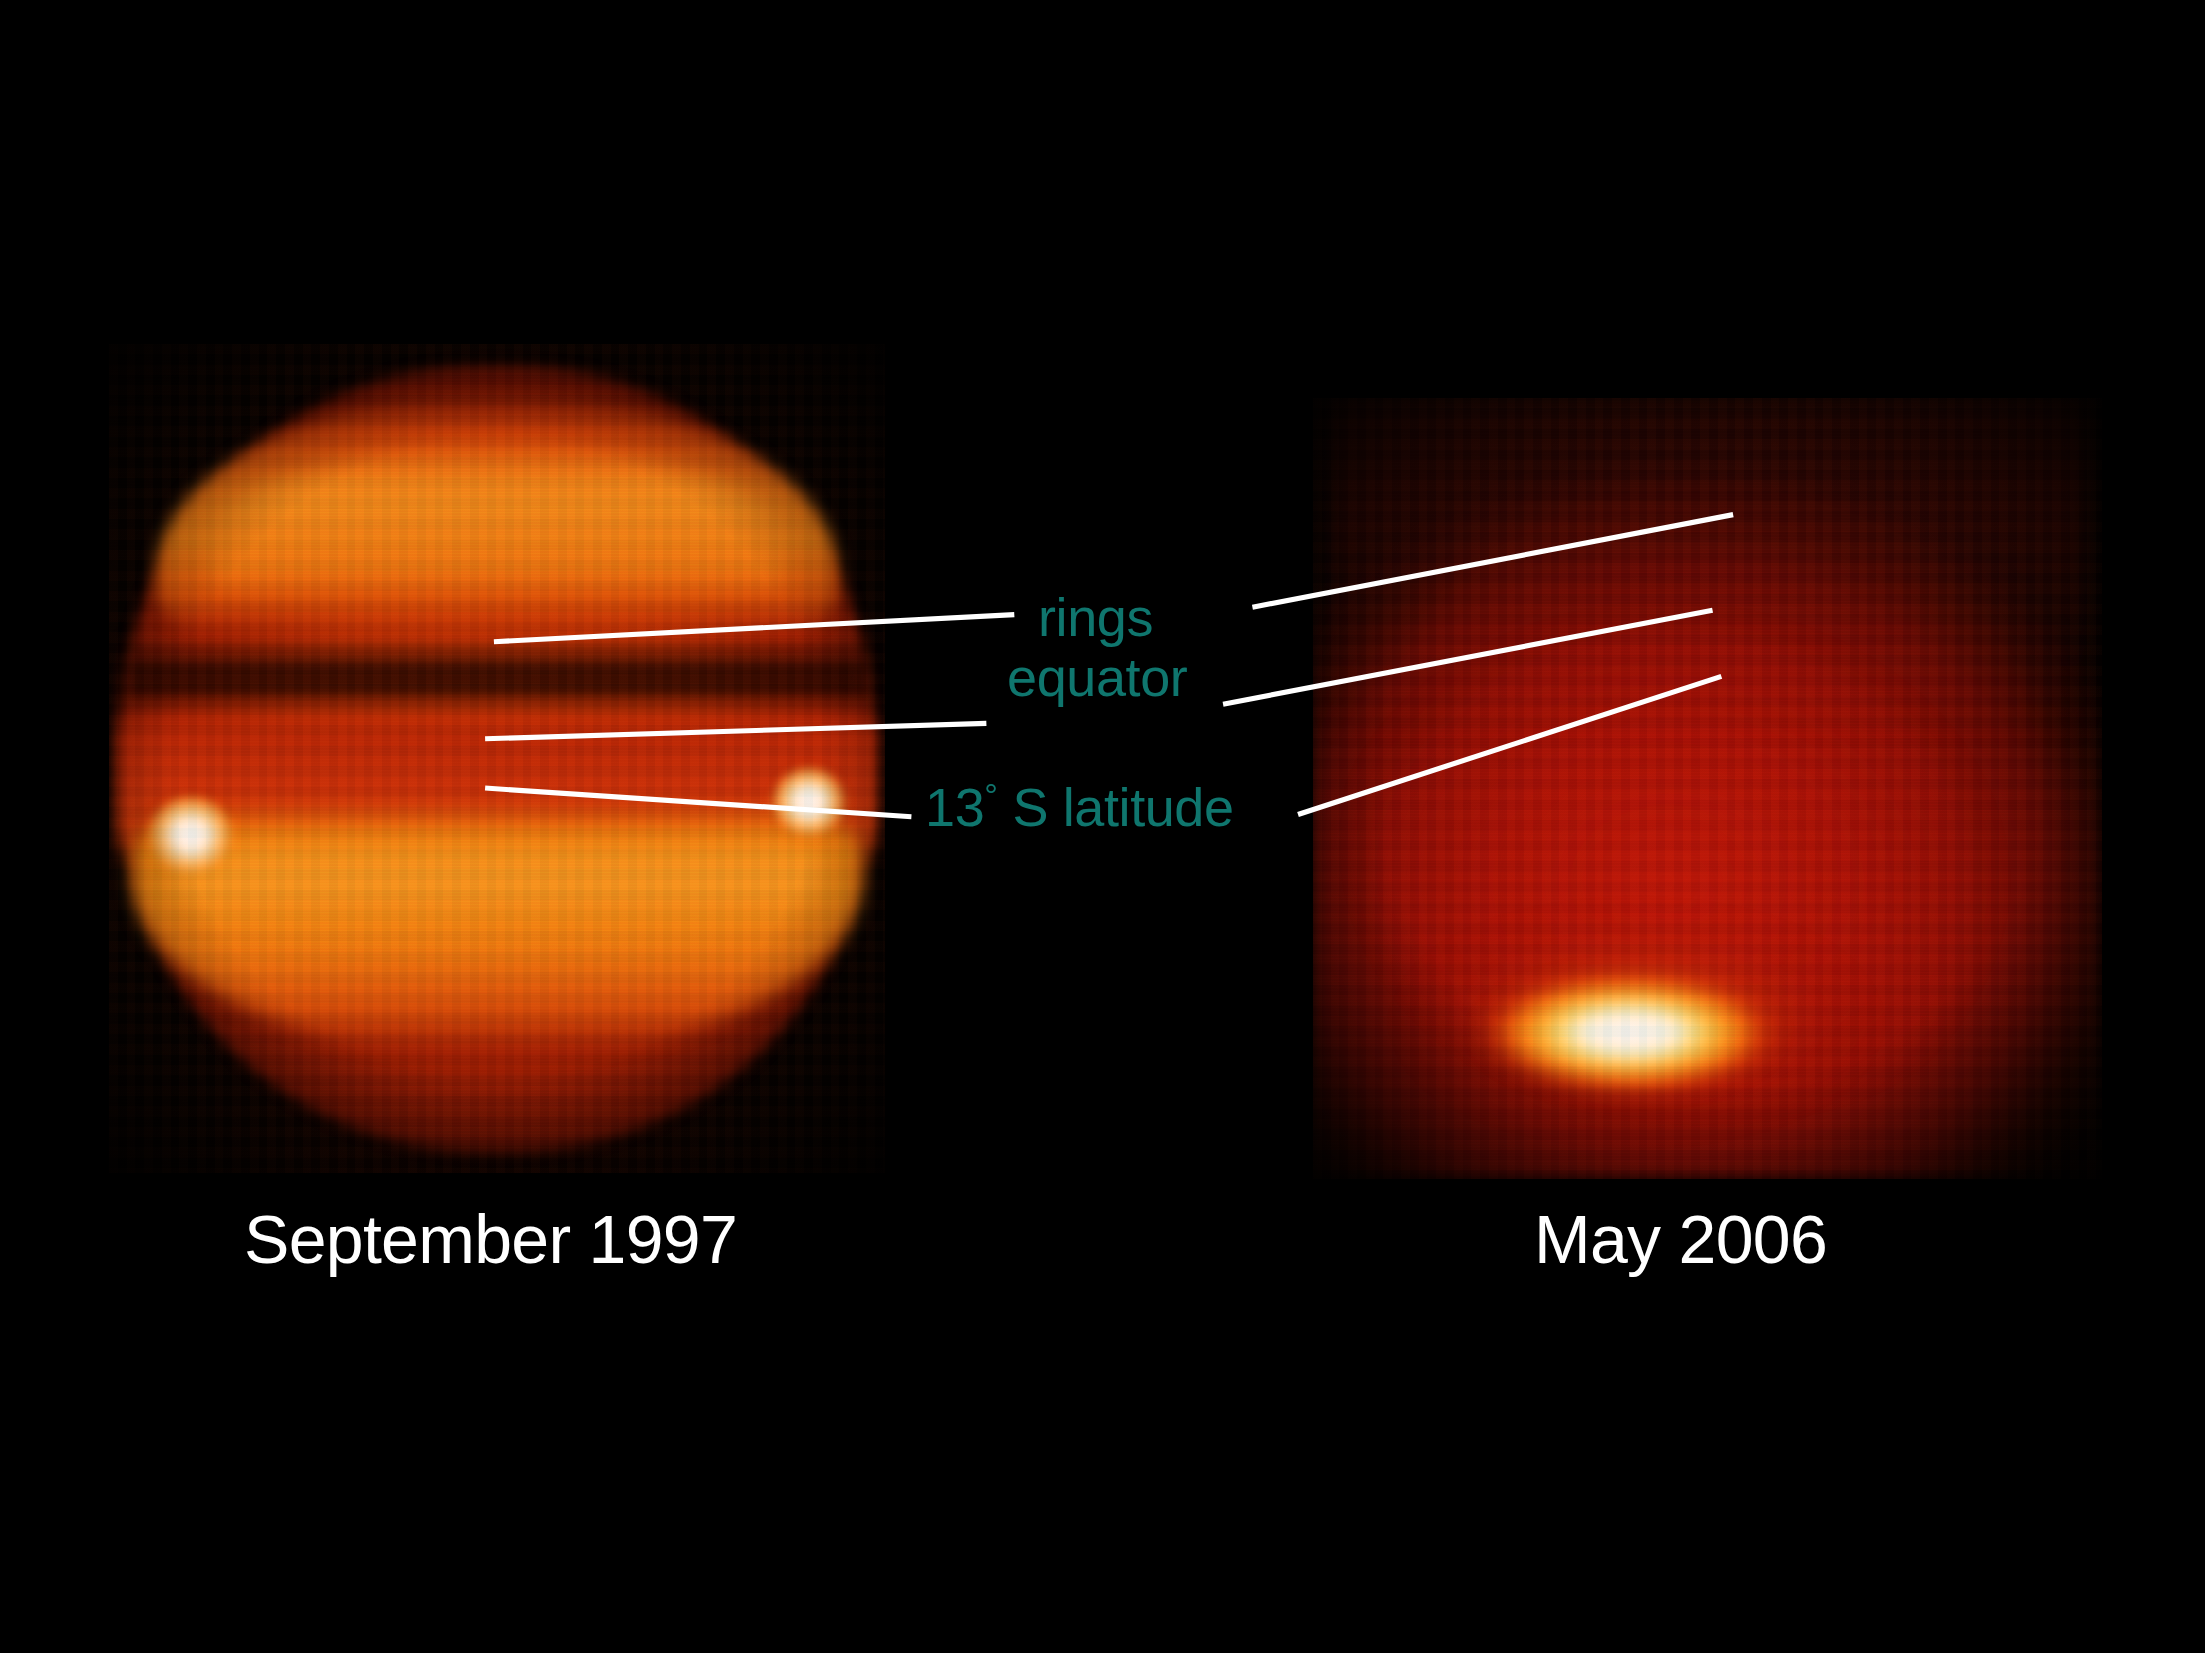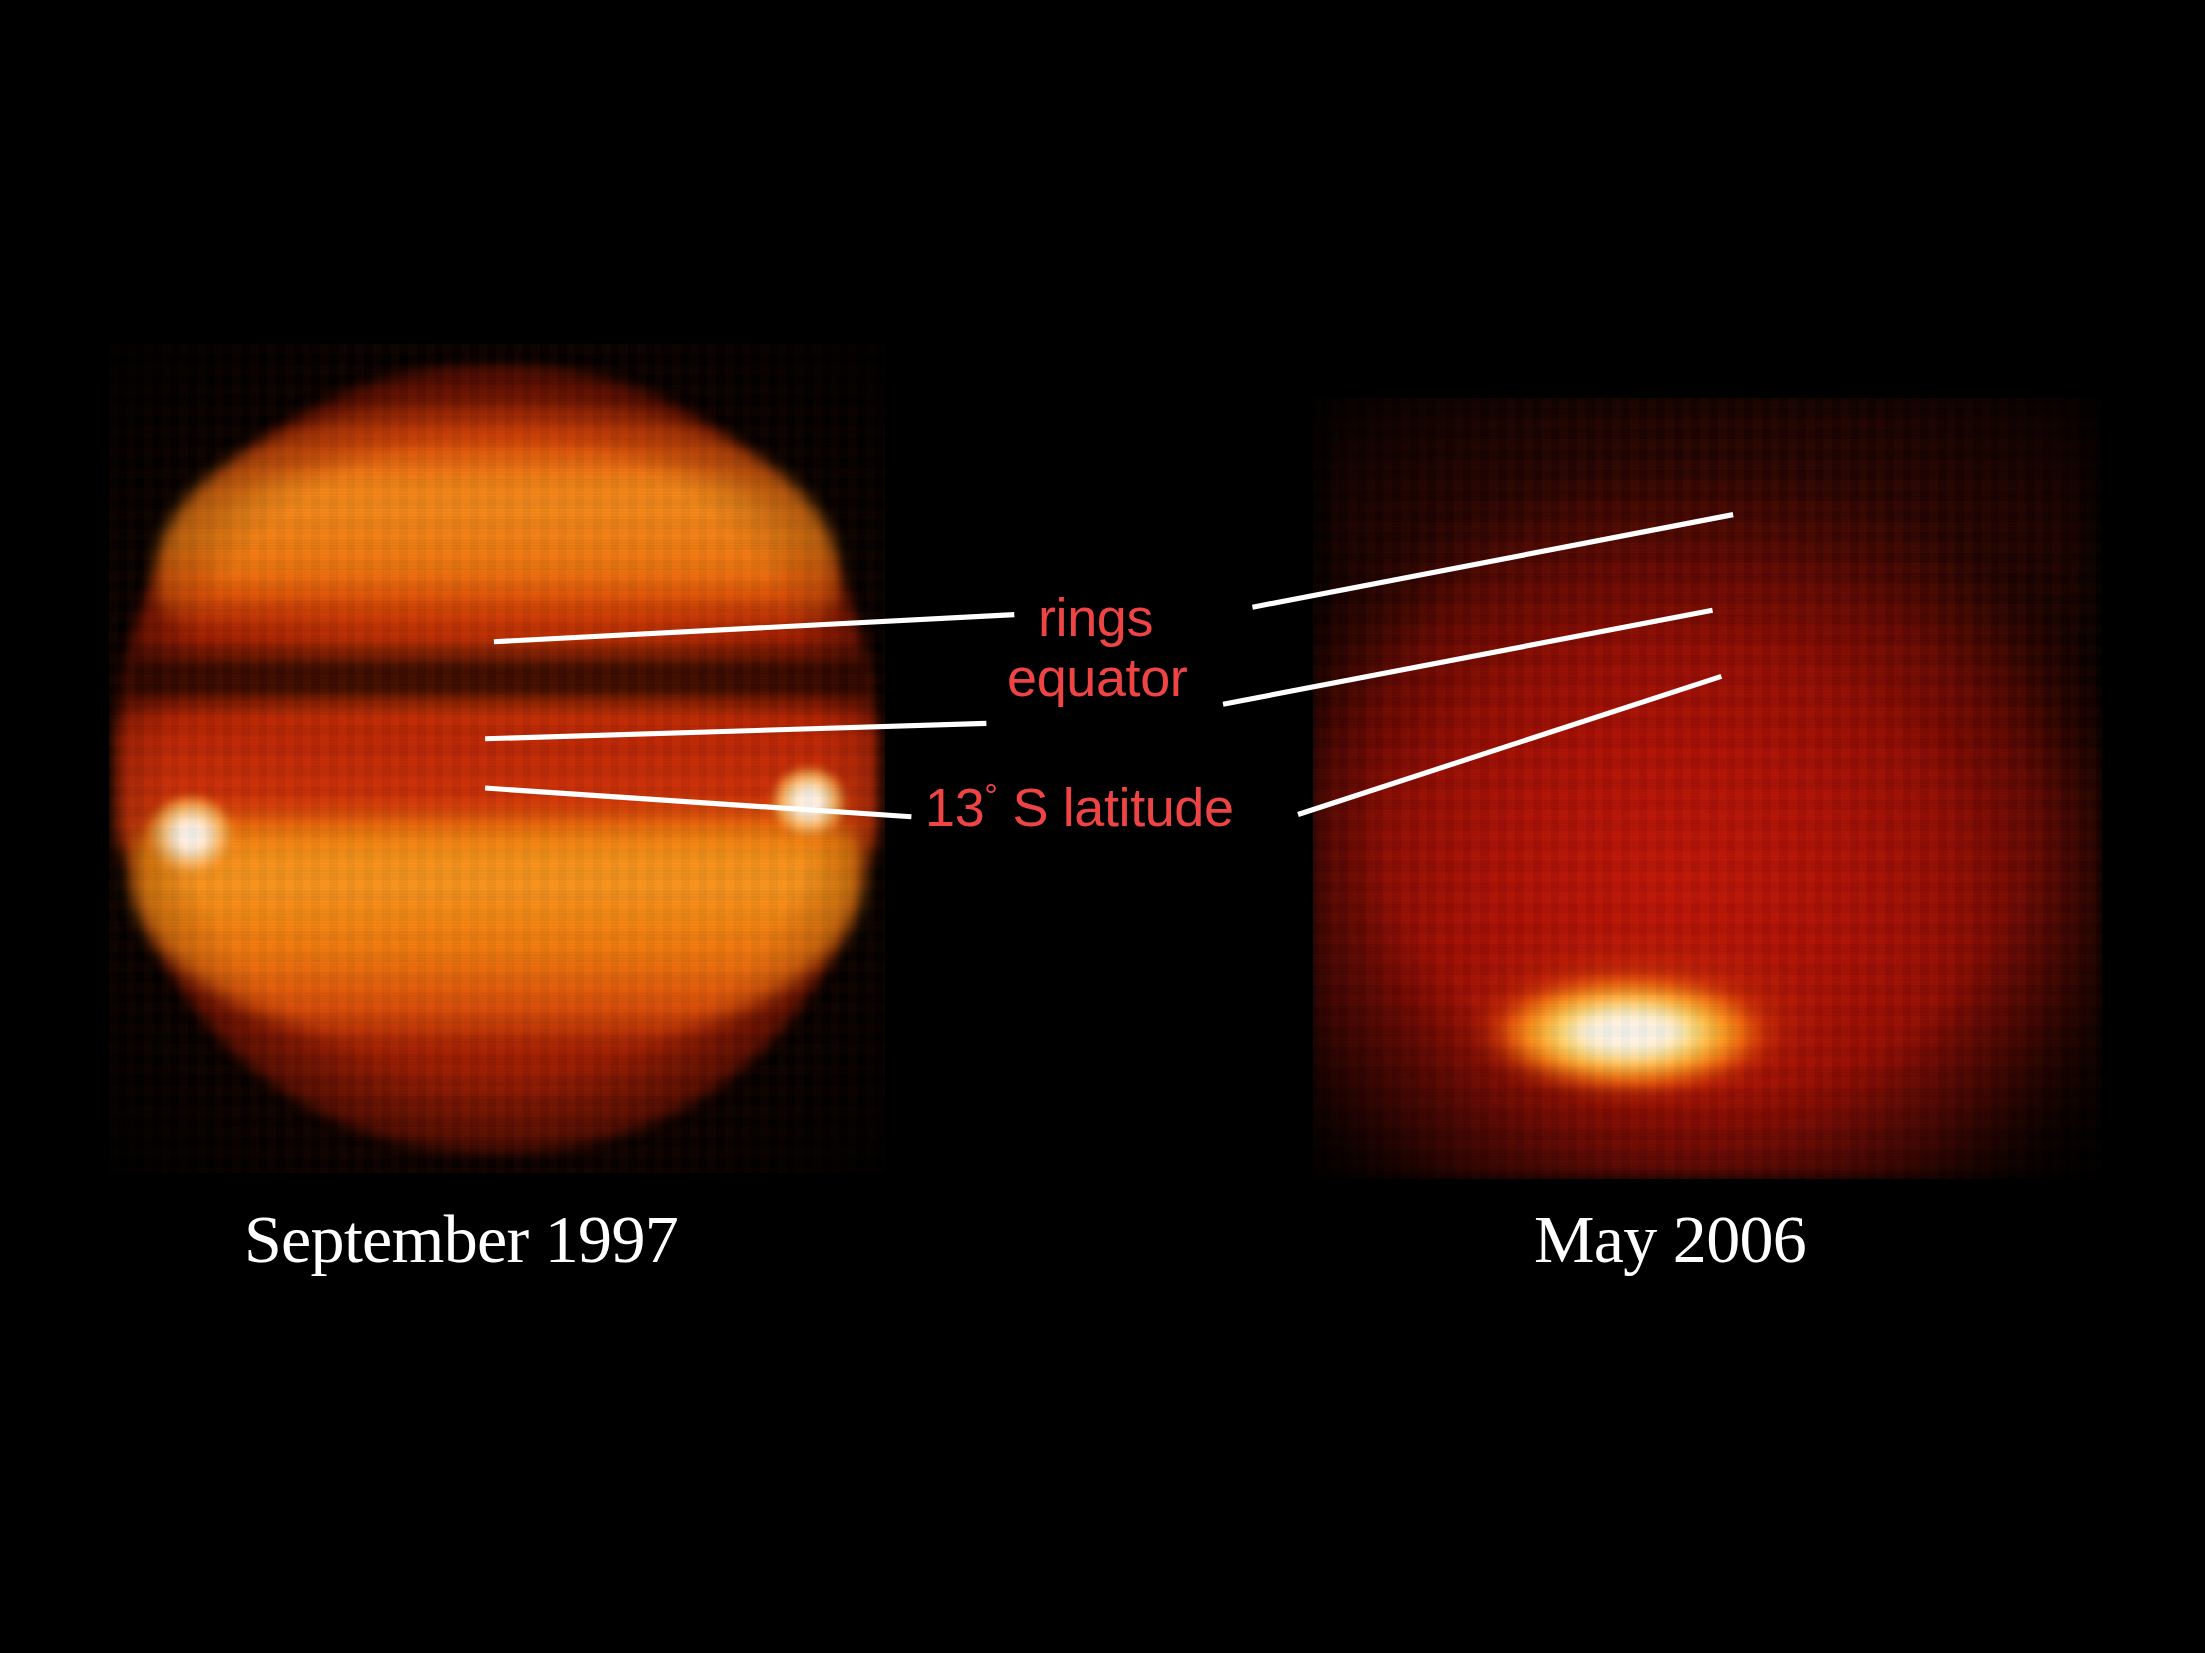--- a/index.html
+++ b/index.html
@@ -296,41 +296,41 @@
     left: 0; top: 0;
     width: 2205px;
     height: 1654px;
     pointer-events: none;
   }
   #leaders line { stroke: #ffffff; stroke-width: 7; stroke-linecap: butt; }
 
   
   .annot {
     position: absolute;
-    color: #ef4444;
+    color: #0f766e;
     font-family: "Liberation Sans", sans-serif;
     font-size: 54px;
     font-weight: 400;
     white-space: nowrap;
     letter-spacing: -0.4px;
   }
   #label-rings    { left: 1038px; top: 586px; }
   #label-equator  { left: 1007px; top: 646px; }
   #label-latitude { left: 925px; top: 776px; }
   .deg {
     font-size: 34px;
     vertical-align: super;
     line-height: 0;
     letter-spacing: 0;
   }
 
   .caption {
     position: absolute;
     color: #ffffff;
-    font-family: Liberation Serif, serif;
+    font-family: Liberation Sans, sans-serif;
     font-size: 68px;
     font-weight: 400;
     white-space: nowrap;
     letter-spacing: -0.7px;
   }
   #caption-1997 { left: 244px;  top: 1200px; }
   #caption-2006 { left: 1534px; top: 1200px; }
 </style>
 </head>
 <body>

